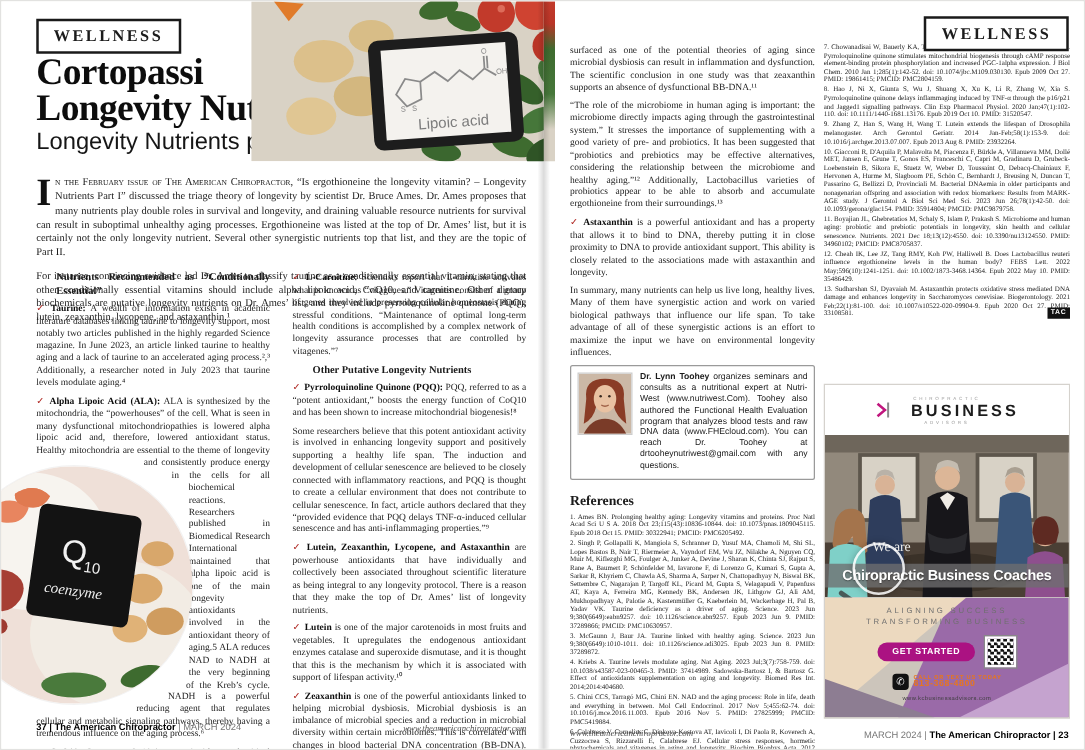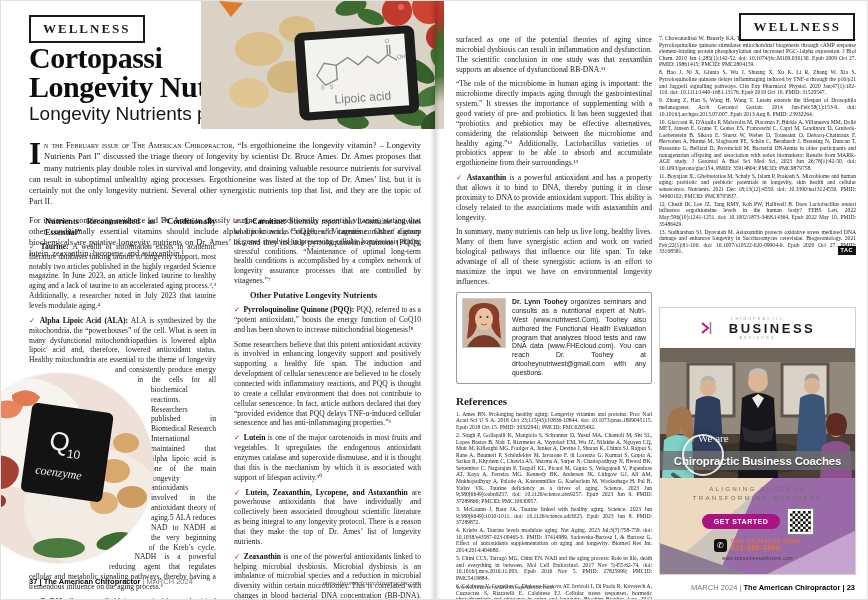--- a/index.html
+++ b/index.html
@@ -182,22 +182,22 @@
       </span>
       <span class="check">✓</span><b class="iname">Alpha Lipoic Acid (ALA):</b><span> ALA is synthesized by the mitochondria, the “powerhouses” of the cell. What is seen in many dysfunctional mitochondriopathies is lowered alpha lipoic acid and, therefore, lowered antioxidant status. Healthy mitochondria are essential to the theme of longevity and consistently produce energy in the cells for all biochemical reactions. Researchers published in Biomedical Research International maintained that alpha lipoic acid is one of the main longevity antioxidants involved in the antioxidant theory of aging.5 ALA reduces NAD to NADH at the very beginning of the Kreb’s cycle. NADH is a powerful reducing agent that regulates cellular and metabolic signaling pathways, thereby having a tremendous influence on the aging process.⁶</span></p>
     <p class="item"><span class="check">✓</span><b class="iname">CoQ10:</b><span> Coenzyme Q 10 is an antioxidant and critical component of the energy-producing Kreb’s cycle in the mitochondria. It is best absorbed in the reduced form (ubiquinol). Our endogenous levels of CoQ10 in the body decrease with age. The support that CoQ10 offers the mitochondria alone puts it in a category of its own as a longevity nutrient.</span></p>
   </div>
 
   <div class="col col2">
     <p class="item"><span class="check">✓</span><b class="iname">L-Carnitine:</b><span> Scientists report that L-carnitine activates what is known as “vitagenes.” Vitagenes consist of a group of genes involved in preserving cellular homeostasis during stressful conditions. “Maintenance of optimal long-term health conditions is accomplished by a complex network of longevity assurance processes that are controlled by vitagenes.”⁷</span></p>
     <h4>Other Putative Longevity Nutrients</h4>
     <p class="item"><span class="check">✓</span><b class="iname">Pyrroloquinoline Quinone (PQQ):</b><span> PQQ, referred to as a “potent antioxidant,” boosts the energy function of CoQ10 and has been shown to increase mitochondrial biogenesis!⁸</span></p>
     <p class="bpara">Some researchers believe that this potent antioxidant activity is involved in enhancing longevity support and positively supporting a healthy life span. The induction and development of cellular senescence are believed to be closely connected with inflammatory reactions, and PQQ is thought to create a cellular environment that does not contribute to cellular senescence. In fact, article authors declared that they “provided evidence that PQQ delays TNF-α-induced cellular senescence and has anti-inflammaging properties.”⁹</p>
+    <p class="item"><span class="check">✓</span><b class="iname">Lutein, Zeaxanthin, Lycopene, and Astaxanthin</b><span> are powerhouse antioxidants that have individually and collectively been associated throughout scientific literature as being integral to any longevity protocol. There is a reason that they make the top of Dr. Ames’ list of longevity nutrients.</span></p>
     <p class="item"><span class="check">✓</span><b class="iname">Lutein</b><span> is one of the major carotenoids in most fruits and vegetables. It upregulates the endogenous antioxidant enzymes catalase and superoxide dismutase, and it is thought that this is the mechanism by which it is associated with support of lifespan activity.¹⁰</span></p>
-    <p class="item"><span class="check">✓</span><b class="iname">Lutein, Zeaxanthin, Lycopene, and Astaxanthin</b><span> are powerhouse antioxidants that have individually and collectively been associated throughout scientific literature as being integral to any longevity protocol. There is a reason that they make the top of Dr. Ames’ list of longevity nutrients.</span></p>
     <p class="item"><span class="check">✓</span><b class="iname">Zeaxanthin</b><span> is one of the powerful antioxidants linked to helping microbial dysbiosis. Microbial dysbiosis is an imbalance of microbial species and a reduction in microbial diversity within certain microbiomes. This is correlated with changes in blood bacterial DNA concentration (BB-DNA). BB-DNA has</span></p>
   </div>
 
   <div class="foot" style="left:28px;top:576px;">
     <b>37</b>
     <b class="sep">|</b>
     <b>The American Chiropractor</b>
     <span class="dim">|</span>
     <span class="dim">MARCH 2024</span>
   </div>

